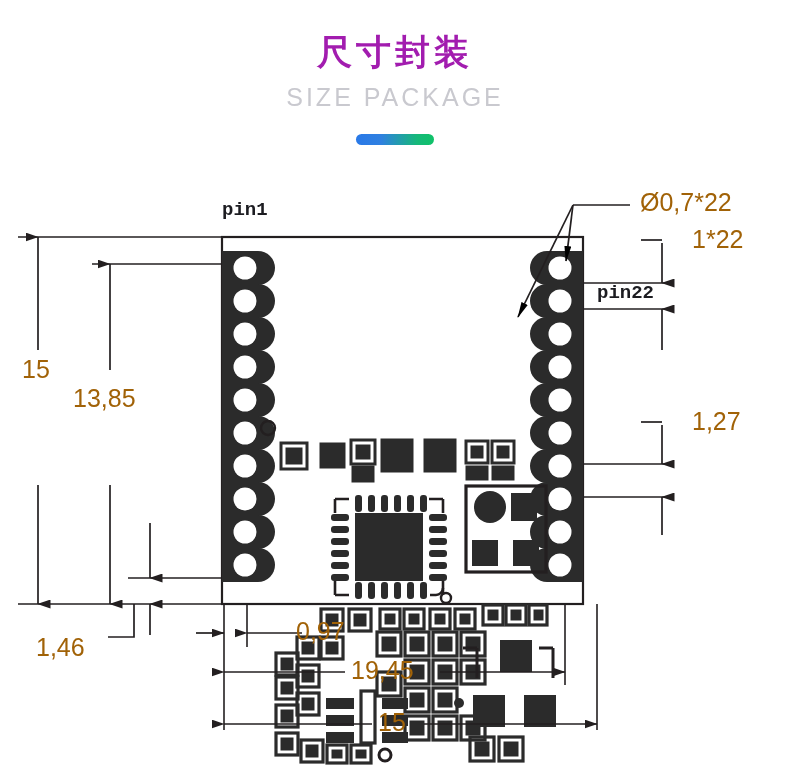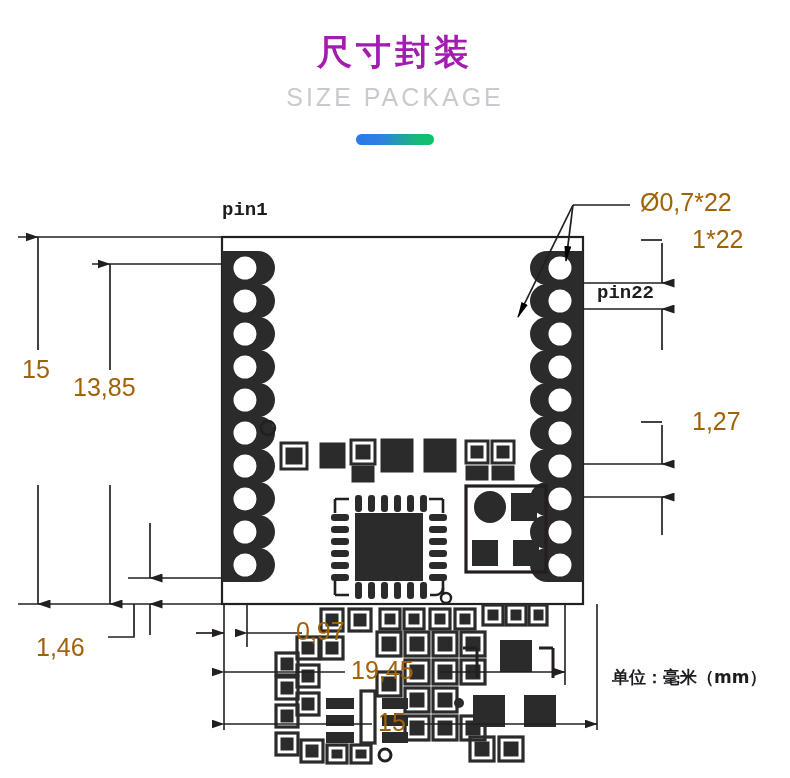--- a/index.html
+++ b/index.html
@@ -435,23 +435,22 @@
     </svg>
 
     <div class="pintext" style="left:222px;top:16px;">pin1</div>
     <div class="pintext" style="left:597px;top:72px;margin-top:27px;">pin22</div>
 
     <div class="dimtext" style="left:640px;top:5px;">Ø0,7*22</div>
     <div class="dimtext" style="left:692px;top:42px;">1*22</div>
     <div class="dimtext" style="left:692px;top:224px;">1,27</div>
 
     <div class="dimtext" style="left:22px;top:172px;">15</div>
-    <div class="dimtext" style="left:73px;top:190px;">13,85</div>
+    <div class="dimtext" style="left:73px;top:201px;">13,85</div>
     <div class="dimtext" style="left:36px;top:450px;">1,46</div>
 
     <div class="dimtext" style="left:296px;top:434px;">0,97</div>
     <div class="dimtext" style="left:351px;top:473px;">19,45</div>
     <div class="dimtext" style="left:378px;top:525px;">15</div>
 
-    <div class="unittext" style="left:612px;top:484px;">单位：毫米（mm）</div>
   </div>
 
 </div>
 
 </body></html>

